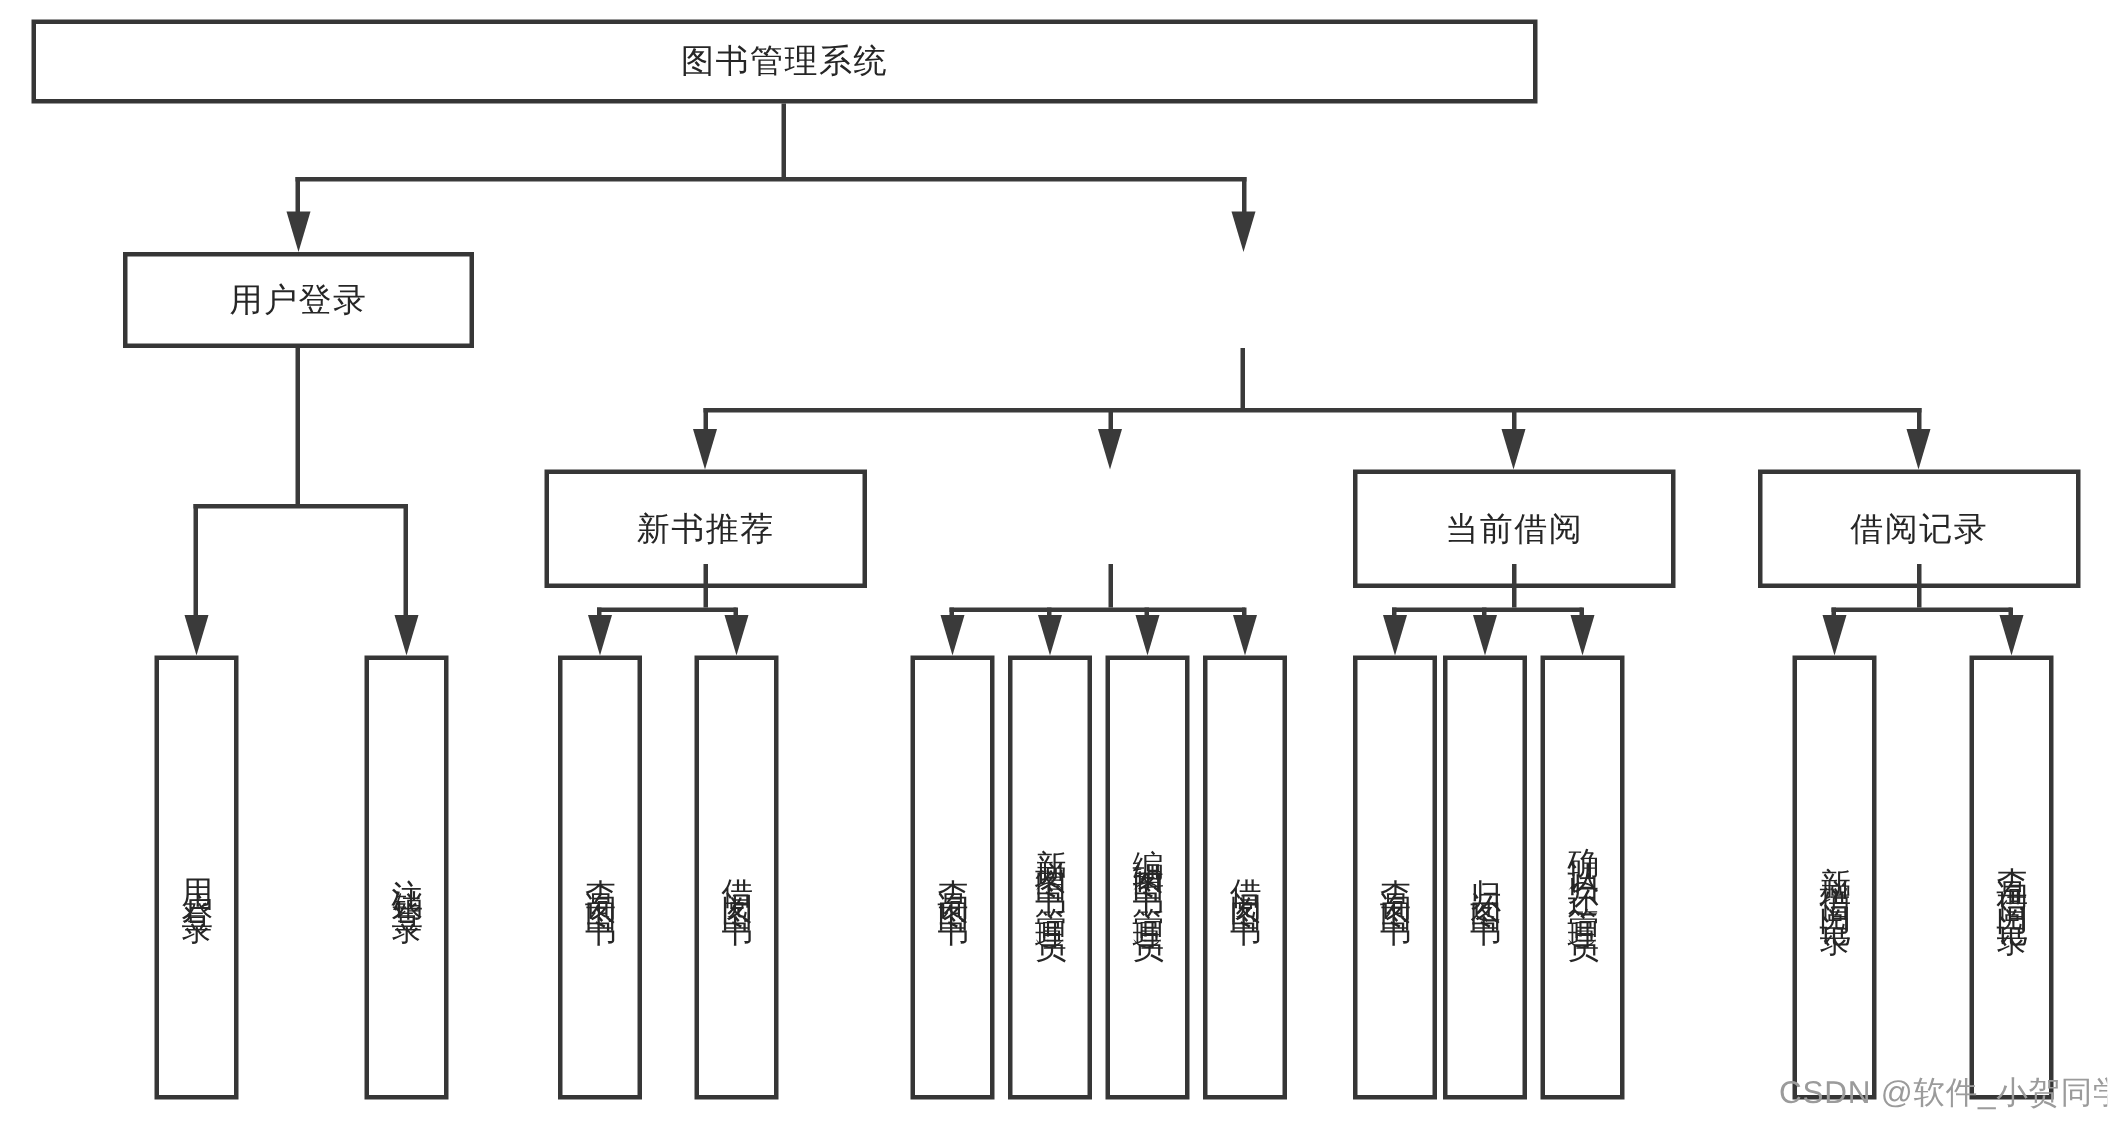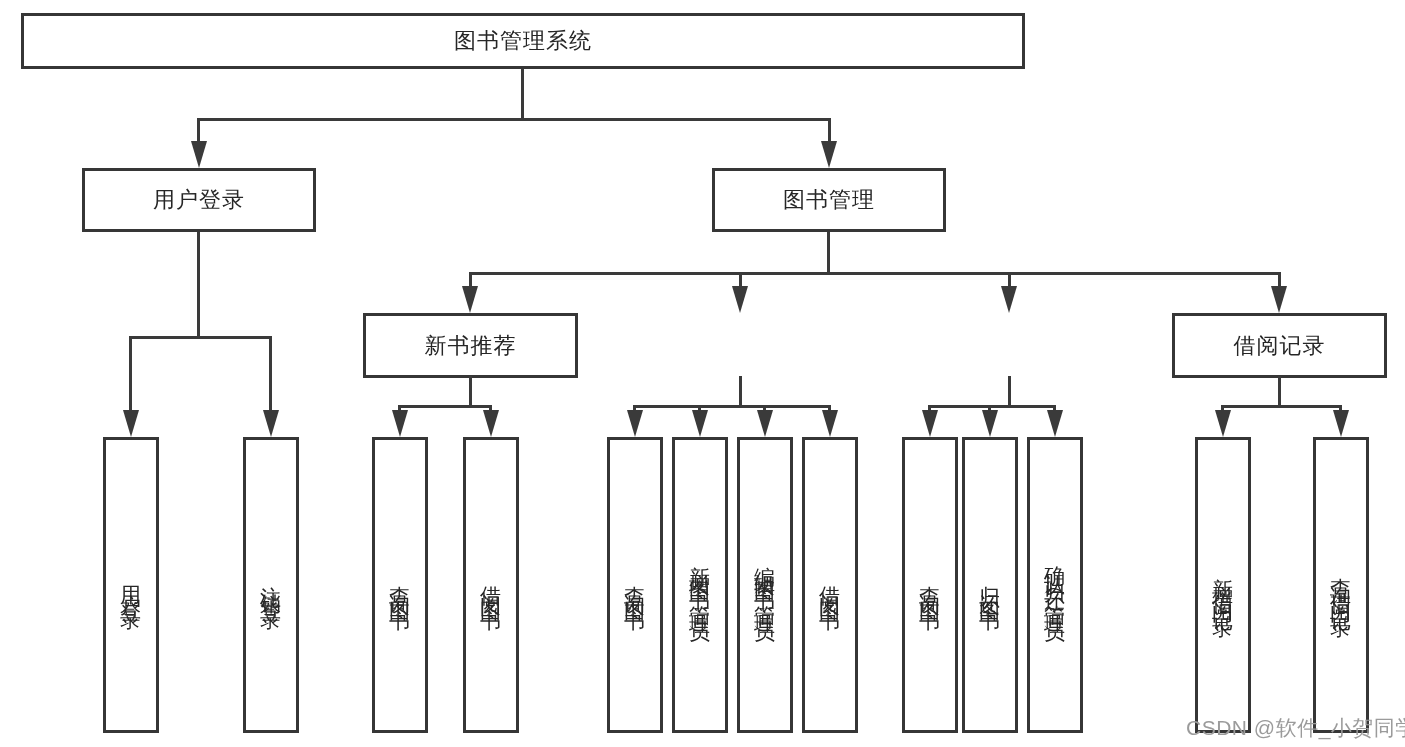--- a/index.html
+++ b/index.html
@@ -17,21 +17,21 @@
     background: #ffffff;
     border: 3px solid #363636;
     box-sizing: border-box;
     display: flex;
     align-items: center;
     justify-content: center;
   }
   .hbox { font-size: 22px; letter-spacing: 1px; white-space: nowrap; }
   .root { left: 21px; top: 13px; width: 1004px; height: 56px; }
   .l2   { top: 168px; width: 234px; height: 64px; }
-  .l3   { top: 313px; width: 215px; height: 65px; }
+  .l3   { top: 313px; width: 215px; height: 79px; }
   .leaf { top: 437px; width: 56px; height: 296px; font-size: 21px; }
   .leaf span {
     writing-mode: vertical-rl;
     text-orientation: mixed;
     letter-spacing: 8px;
     line-height: 1;
   }
   .vl { position: absolute; width: 3px; background: #3a3a3a; }
   .hl { position: absolute; height: 3px; background: #3a3a3a; }
   .ar {
@@ -55,26 +55,26 @@
 
 <div class="canvas">
 
   <div class="box hbox root">
     <span>图书管理系统</span>
   </div>
 
   <div class="box hbox l2" style="left:82px">
     <span>用户登录</span>
   </div>
-  <div class="box hbox l2" style="left:712px">
-    <span>图书管理</span>
-  </div>
 
   <div class="box hbox l3" style="left:363px">
     <span>新书推荐</span>
+  </div>
+  <div class="box hbox l3" style="left:902px">
+    <span>当前借阅</span>
   </div>
   <div class="box hbox l3" style="left:1172px">
     <span>借阅记录</span>
   </div>
 
   <div class="box leaf" style="left:103px">
     <span>用户登录</span>
   </div>
   <div class="box leaf" style="left:243px">
     <span>注销登录</span>

